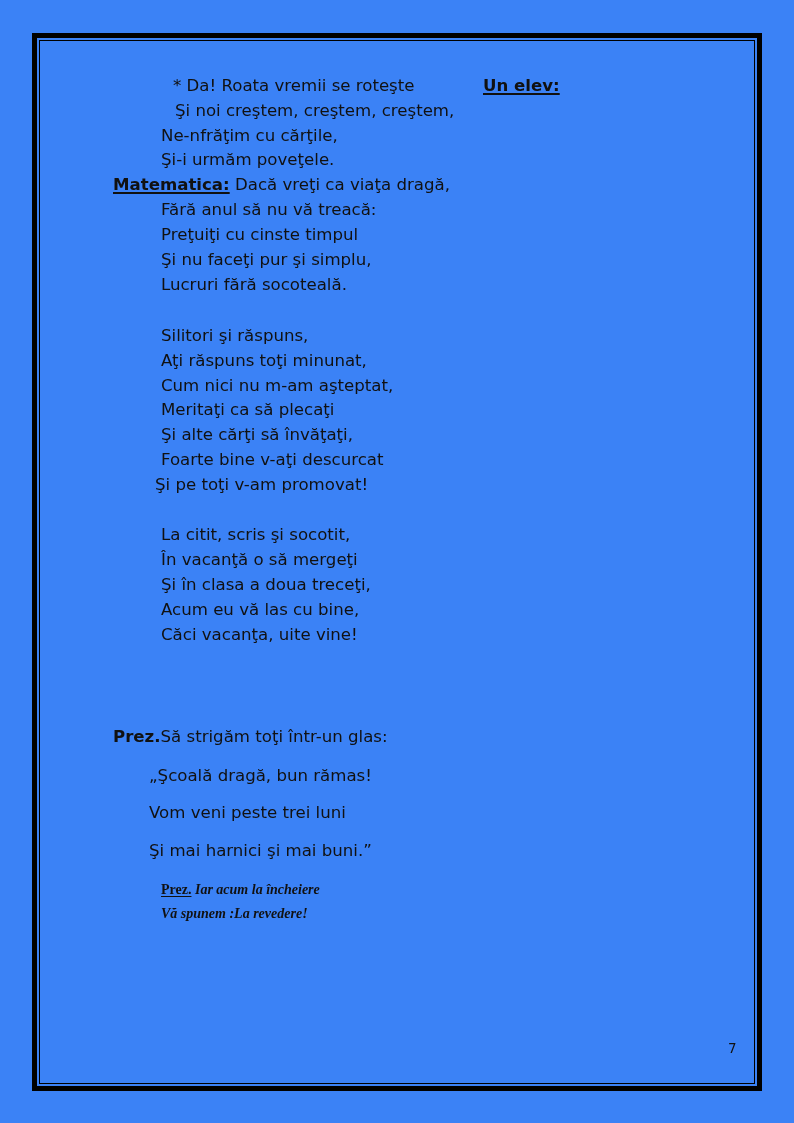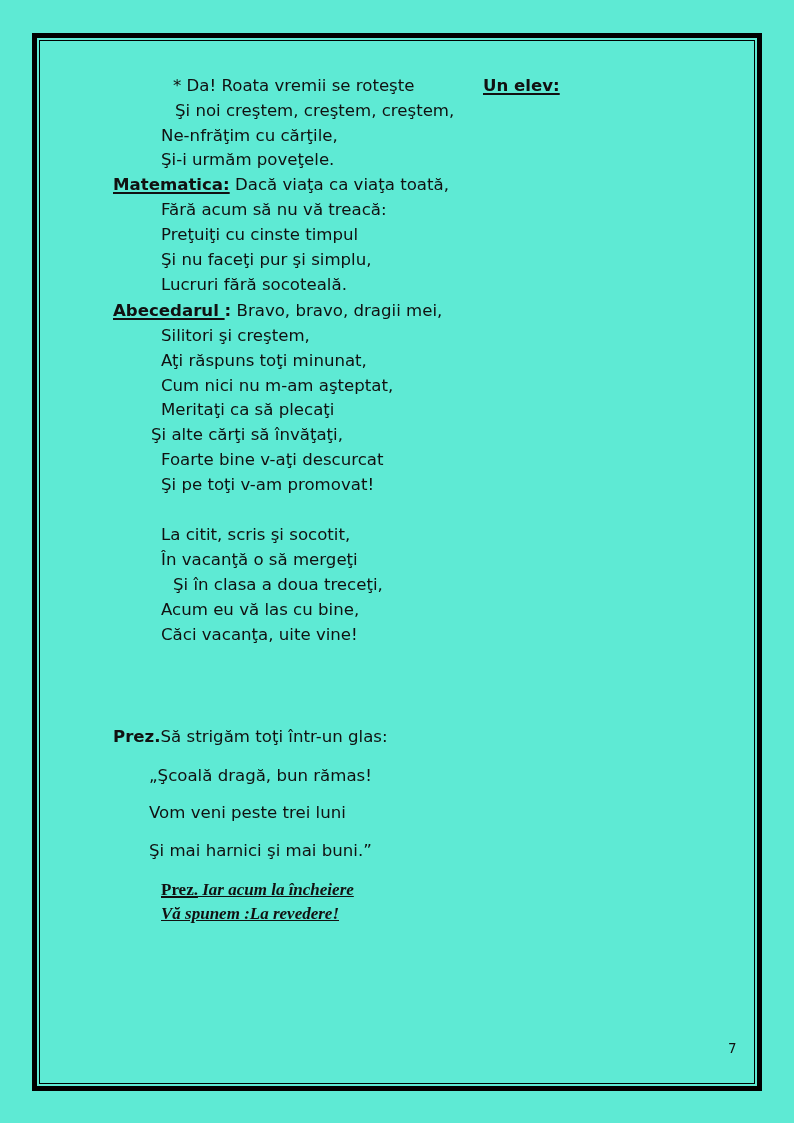--- a/index.html
+++ b/index.html
@@ -1,57 +1,56 @@
 <!DOCTYPE html>
 <html><head>
 <meta charset="utf-8">
 <style>
   html, body { margin:0; padding:0; background:#ffffff; }
   body { width:794px; height:1123px; position:relative; overflow:hidden; }
-  .page { position:absolute; left:0; top:0; width:794px; height:1123px; background:#5eead4; }
+  .page { position:absolute; left:0; top:0; width:794px; height:1123px; background:#3b82f6; }
   .frame-outer { position:absolute; left:32px; top:33px; width:730px; height:1058px; box-sizing:border-box; border:5px solid #000; }
   .frame-inner { position:absolute; left:39px; top:40px; width:716px; height:1044px; box-sizing:border-box; border:1.5px solid #000; }
   .line { position:absolute; white-space:pre; font-family:"DejaVu Sans", sans-serif; font-size:16.6px; color:#111; line-height:20px; }
   .spk { font-weight:bold; text-decoration:underline; text-underline-offset:2px; text-decoration-thickness:1.5px; }
   .bold { font-weight:bold; }
-  .serif { font-family:"Liberation Serif", "DejaVu Serif", serif; font-size:17px; font-weight:bold; font-style:italic; color:#111;text-decoration:underline; }
+  .serif { font-family:"Liberation Serif", "DejaVu Serif", serif; font-size:14px; font-weight:bold; font-style:italic; color:#111; }
   .serif .spk-serif { font-style:normal; font-weight:bold; text-decoration:underline; text-underline-offset:2px; }
   .pagenum { position:absolute; left:728px; top:1040px; font-family:"DejaVu Sans", sans-serif; font-size:13.5px; color:#111; }
 </style>
 </head>
 <body>
 
 <div class="page">
   <div class="frame-outer"></div>
   <div class="frame-inner"></div>
 
   <div class="line" style="left:173px; top:76px;">* Da! Roata vremii se roteşte</div>
   <div class="line spk" style="left:483px; top:76px;">Un elev:</div>
   <div class="line" style="left:175px; top:101px;">Şi noi creştem, creştem, creştem,</div>
   <div class="line" style="left:161px; top:126px;">Ne-nfrăţim cu cărţile,</div>
   <div class="line" style="left:161px; top:150px;text-align:right;">Şi-i urmăm poveţele.</div>
 
-  <div class="line" style="left:113px; top:175px;"><span class="spk">Matematica:</span><span> Dacă viaţa ca viaţa toată,</span></div>
-  <div class="line" style="left:161px; top:200px;">Fără acum să nu vă treacă:</div>
+  <div class="line" style="left:113px; top:175px;"><span class="spk">Matematica:</span><span> Dacă vreţi ca viaţa dragă,</span></div>
+  <div class="line" style="left:161px; top:200px;">Fără anul să nu vă treacă:</div>
   <div class="line" style="left:161px; top:225px;">Preţuiţi cu cinste timpul</div>
   <div class="line" style="left:161px; top:250px;">Şi nu faceţi pur şi simplu,</div>
   <div class="line" style="left:161px; top:275px;">Lucruri fără socoteală.</div>
 
-  <div class="line" style="left:113px; top:301px;"><span class="spk">Abecedarul </span><span class="bold">:</span><span> Bravo, bravo, dragii mei,</span></div>
-  <div class="line" style="left:161px; top:326px;">Silitori şi creştem,</div>
+  <div class="line" style="left:161px; top:326px;">Silitori şi răspuns,</div>
   <div class="line" style="left:161px; top:351px;">Aţi răspuns toţi minunat,</div>
   <div class="line" style="left:161px; top:376px;">Cum nici nu m-am aşteptat,</div>
   <div class="line" style="left:161px; top:400px;">Meritaţi ca să plecaţi</div>
-  <div class="line" style="left:151px; top:425px;">Şi alte cărţi să învăţaţi,</div>
+  <div class="line" style="left:161px; top:425px;">Şi alte cărţi să învăţaţi,</div>
   <div class="line" style="left:161px; top:450px;">Foarte bine v-aţi descurcat</div>
-  <div class="line" style="left:161px; top:475px;">Şi pe toţi v-am promovat!</div>
+  <div class="line" style="left:155px; top:475px;">Şi pe toţi v-am promovat!</div>
 
   <div class="line" style="left:161px; top:525px;">La citit, scris şi socotit,</div>
   <div class="line" style="left:161px; top:550px;">În vacanţă o să mergeţi</div>
-  <div class="line" style="left:161px; top:575px;margin-left:12px;">Şi în clasa a doua treceţi,</div>
+  <div class="line" style="left:161px; top:575px;">Şi în clasa a doua treceţi,</div>
   <div class="line" style="left:161px; top:600px;">Acum eu vă las cu bine,</div>
   <div class="line" style="left:113px; top:727px;"><span class="bold">Prez.</span><span>Să strigăm toţi într-un glas:</span></div>
 
   <div class="line" style="left:161px; top:625px;">Căci vacanţa, uite vine!</div>
   <div class="line" style="left:149px; top:766px;">„Şcoală dragă, bun rămas!</div>
   <div class="line" style="left:149px; top:803px;">Vom veni peste trei luni</div>
   <div class="line" style="left:149px; top:841px;">Şi mai harnici şi mai buni.”</div>
 
   <div class="line serif" style="left:161px; top:880px;"><span class="spk-serif">Prez.</span><span> Iar acum la încheiere</span></div>
   <div class="line serif" style="left:161px; top:904px;">Vă spunem :La revedere!</div>

